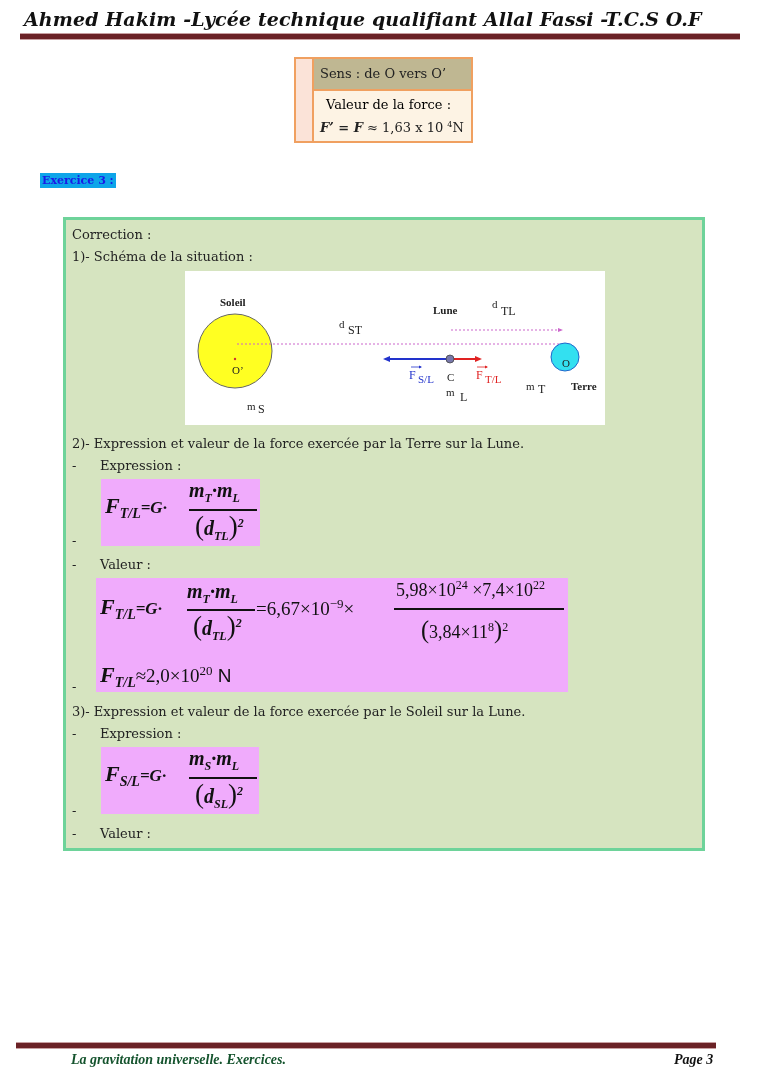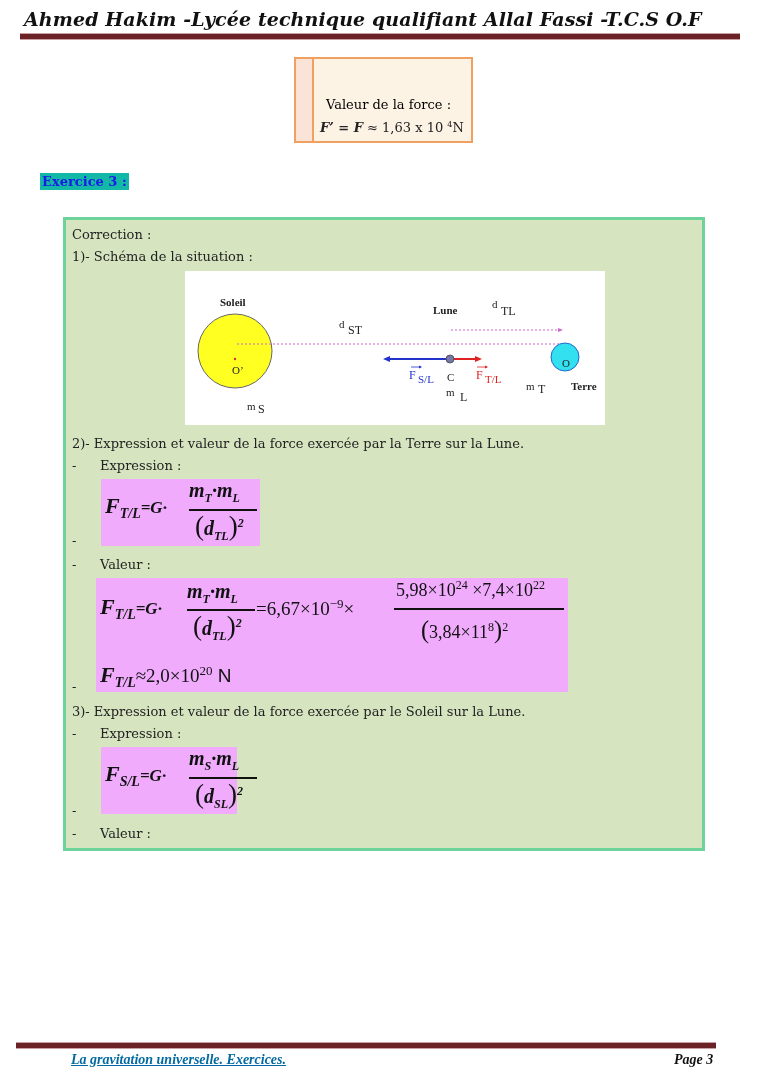--- a/index.html
+++ b/index.html
@@ -1,48 +1,49 @@
 <!DOCTYPE html>
 <html><head>
 <meta charset="utf-8">
 <style>
   html, body { margin:0; padding:0; background:#fff; }
   body { width:768px; height:1086px; position:relative; overflow:hidden; font-family:"DejaVu Serif", serif; color:#222; }
   .hdr-title { position:absolute; left:24px; top:8px; width:705px; font-family:"DejaVu Serif", serif; font-style:italic; font-weight:bold; font-size:19px; color:#111; white-space:nowrap; letter-spacing:0.1px; }
   .hdr-rule { position:absolute; left:20px; top:33px; width:720px; height:5px; background:#6b2226; border-top:1px solid #c9a0a2; border-bottom:1px solid #c9a0a2; }
   .ftr-rule { position:absolute; left:16px; top:1042px; width:700px; height:5px; background:#6b2226; border-top:1px solid #c9a0a2; border-bottom:1px solid #c9a0a2; }
-  .ftr-left { position:absolute; left:71px; top:1052px; font-family:"Liberation Serif", serif; font-style:italic; font-weight:bold; font-size:14px; color:#0369a1;text-decoration:underline; }
+  .ftr-left { position:absolute; left:71px; top:1052px; font-family:"Liberation Serif", serif; font-style:italic; font-weight:bold; font-size:14px; color:#14532d; }
   .ftr-right { position:absolute; left:674px; top:1052px; font-family:"Liberation Serif", serif; font-style:italic; font-weight:bold; font-size:14px; color:#111; }
 
   .force-box { position:absolute; left:294px; top:57px; width:179px; height:86px; border:2px solid #f0a060; background:#fdf3e4; box-sizing:border-box; }
   .force-box .stripe { position:absolute; left:0; top:0; width:16px; height:82px; background:#fbe3d8; border-right:2px solid #f0a060; }
   .force-box .sens { position:absolute; left:18px; top:0; right:0; height:30px; background:#bfb792; border-bottom:2px solid #f0a060; font-family:"DejaVu Serif", serif; font-size:13px; line-height:30px; padding-left:6px; color:#222; }
   .force-box .val1 { position:absolute; left:30px; top:38px; font-size:13px; color:#000000; }
   .force-box .val2 { position:absolute; left:24px; top:61px; font-size:13px; color:#222; white-space:nowrap; }
   .force-box .val2 b { font-style:italic; }
 
-  .ex-title { position:absolute; left:40px; top:173px; background:#14b8a6; color:#1a1ae6; font-family:"DejaVu Serif", serif; font-weight:bold; font-size:13px; padding:1px 2px; }
+  .ex-title { position:absolute; left:40px; top:173px; background:#0ea5e9; color:#1a1ae6; font-family:"DejaVu Serif", serif; font-weight:bold; font-size:11px; padding:1px 2px; }
 
   .corr-box { position:absolute; left:63px; top:217px; width:642px; height:634px; background:#d6e4c0; border:3px solid #6ed39a; box-sizing:border-box; }
   .txt { position:absolute; font-family:"DejaVu Serif", serif; font-size:13px; color:#222; white-space:nowrap;text-align:center; }
   .dash { position:absolute; font-size:13px; color:#222; }
 
   .diagram { position:absolute; left:185px; top:271px; width:420px; height:154px; background:#fff; }
   .eq { position:absolute; background:#f0abfc; font-family:"Liberation Serif", serif; color:#111; }
   .eq .bi { font-weight:bold; font-style:italic; }
   .paren { font-size:1.35em; font-weight:normal; font-style:normal; }
 </style>
 </head>
 <body>
 
 <div class="hdr-title">Ahmed Hakim -Lycée technique qualifiant Allal Fassi -T.C.S O.F</div>
 <div class="hdr-rule"></div>
 
 <div class="force-box">
   <div class="stripe"></div>
+  <div class="sens">Sens : de O vers O’</div>
   <div class="val1">Valeur de la force :</div>
   <div class="val2"><b>F’ = F</b><span> ≈ 1,63 x 10 </span><sup style="font-size:8px">4</sup><span>N</span></div>
 </div>
 
 <div class="ex-title">Exercice 3 :</div>
 
 <div class="corr-box"></div>
 
 <div class="txt" style="left:72px; top:227px;">Correction :</div>
 <div class="txt" style="left:72px; top:249px;">1)- Schéma de la situation :</div>
@@ -149,21 +150,21 @@
   <div style="position:absolute; left:4px; top:84px; font-size:19px; white-space:nowrap;">
     <span class="bi" style="font-size:22px">F</span><sub class="bi" style="font-size:14px">T/L</sub><span>≈2,0×10</span><sup style="font-size:13px">20</sup><span style="font-family:'Liberation Sans', sans-serif"> N</span>
   </div>
 </div>
 <div class="dash" style="left:72px; top:679px;">-</div>
 
 <div class="txt" style="left:72px; top:704px;">3)- Expression et valeur de la force exercée par le Soleil sur la Lune.</div>
 <div class="dash" style="left:72px; top:726px;">-</div>
 <div class="txt" style="left:100px; top:726px;">Expression :</div>
 
-<div class="eq" style="left:101px; top:747px; width:136px; height:67px;">
+<div class="eq" style="left:101px; top:747px; width:158px; height:67px;">
   <div style="position:absolute; left:4px; top:14px; font-size:22px; white-space:nowrap;">
     <span class="bi">F</span><sub class="bi" style="font-size:14px">S/L</sub><span class="bi" style="font-size:17px">=G·</span>
   </div>
   <div style="position:absolute; left:88px; top:0px; font-size:20px; white-space:nowrap;">
     <span class="bi">m</span><sub class="bi" style="font-size:12px">S</sub><span class="bi">·</span><span class="bi">m</span><sub class="bi" style="font-size:12px">L</sub>
   </div>
   <div style="position:absolute; left:88px; top:30px; width:68px; height:1.5px; background:#111;"></div>
   <div style="position:absolute; left:94px; top:32px; font-size:20px; white-space:nowrap;">
     <span class="paren">(</span><span class="bi">d</span><sub class="bi" style="font-size:12px">SL</sub><span class="paren">)</span><sup class="bi" style="font-size:12px">2</sup>
   </div>

